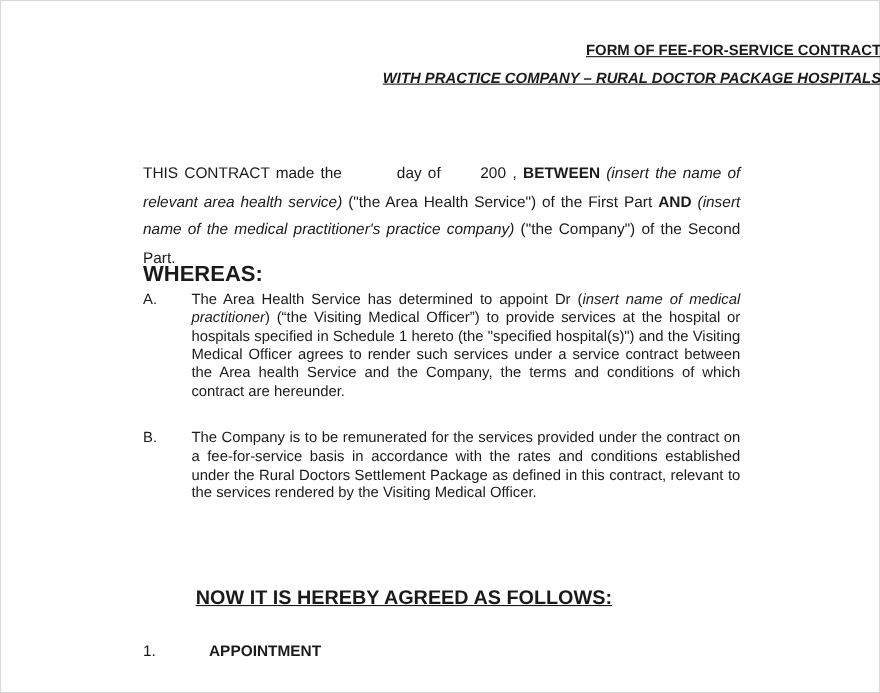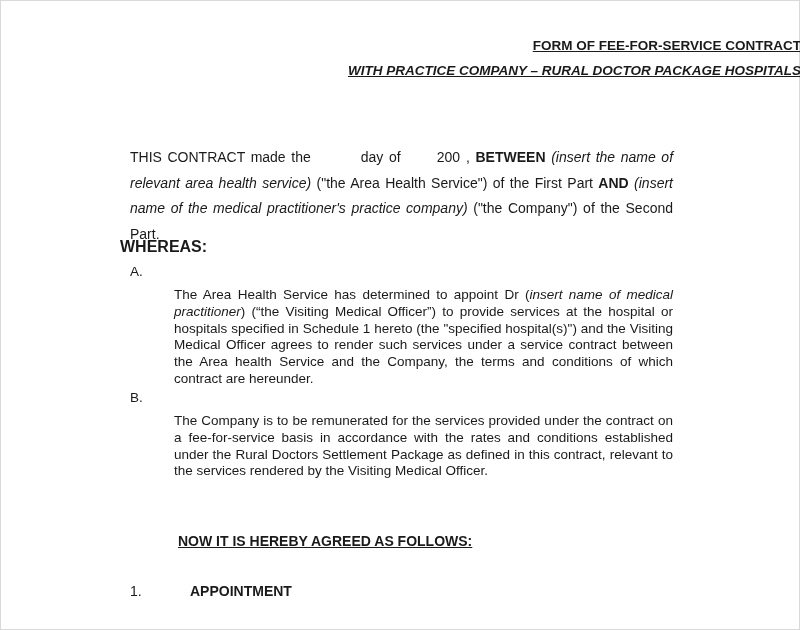--- a/index.html
+++ b/index.html
@@ -22,34 +22,34 @@
   .intro {
     position: absolute; left: 129px; top: 110px; width: 543px;
     font-size: 14px; line-height: 25.5px; text-align: justify; margin-top: 34px;
   }
   .intro .blank1 { display: inline-block; width: 50px; }
   .intro .blank2 { display: inline-block; width: 36px; }
   .intro .blank3 { display: inline-block; width: 6px; }
   i { font-style: italic; }
   b { font-weight: bold; }
   .whereas {
-    position: absolute; left: 119px; top: 237px;
-    font-size: 16px; font-weight: bold;
+    position: absolute; left: 129px; top: 237px;
+    font-size: 20px; font-weight: bold;
   }
   .clause {
     position: absolute; left: 129px; width: 543px;
     font-size: 13.5px; line-height: 16.8px;
   }
   .clause .lbl { position: absolute; left: 0; top: 0; }
-  .clause .txt { margin-left: 44px; text-align: justify; margin-top: 23px; }
+  .clause .txt { margin-left: 44px; text-align: justify; }
   .clA { top: 263px; }
   .clB { top: 389px; }
   .agreed {
     position: absolute; left: 129px; top: 532px;
-    font-size: 14px; font-weight: bold; text-decoration: underline; padding-left: 48px;
+    font-size: 18px; font-weight: bold; text-decoration: underline; padding-left: 48px;
   }
   .sec1 {
     position: absolute; left: 129px; top: 582px;
     font-size: 14px;
   }
   .sec1 .num { position: absolute; left: 0; top: 0; }
   .sec1 .head { position: absolute; left: 60px; top: 0; font-weight: bold; white-space: nowrap; }
 </style>
 </head>
 <body>

